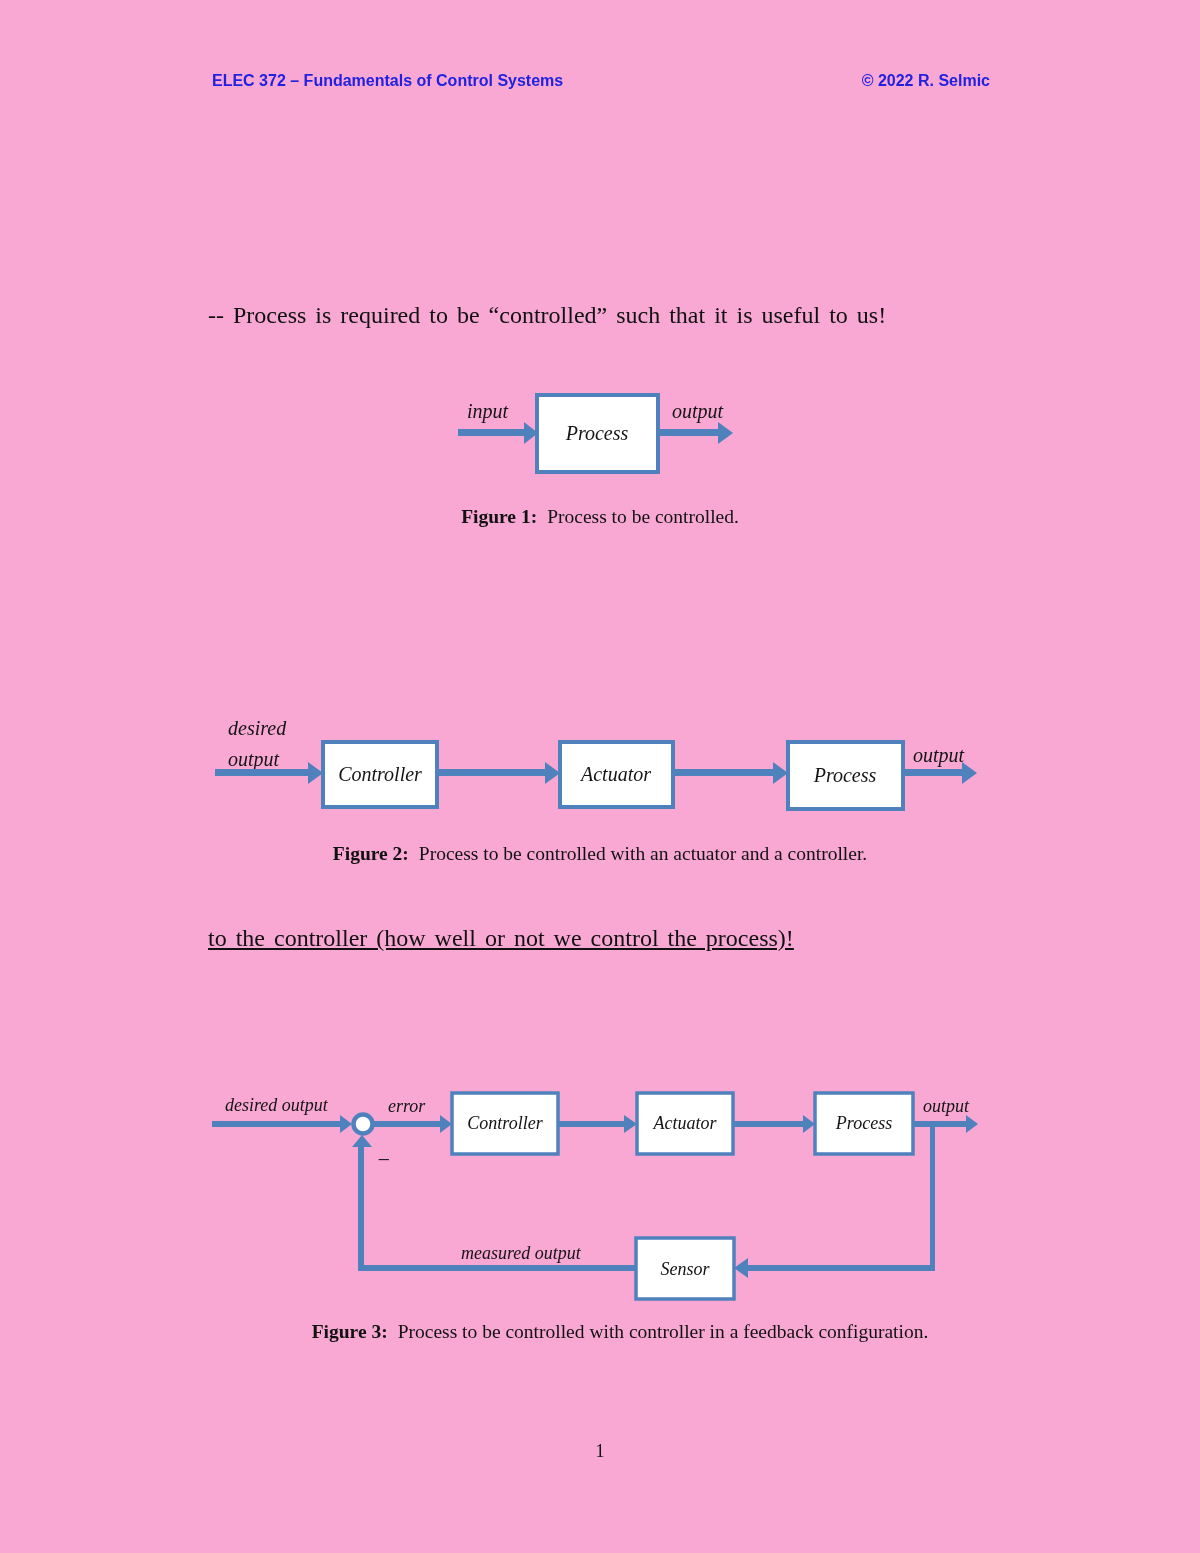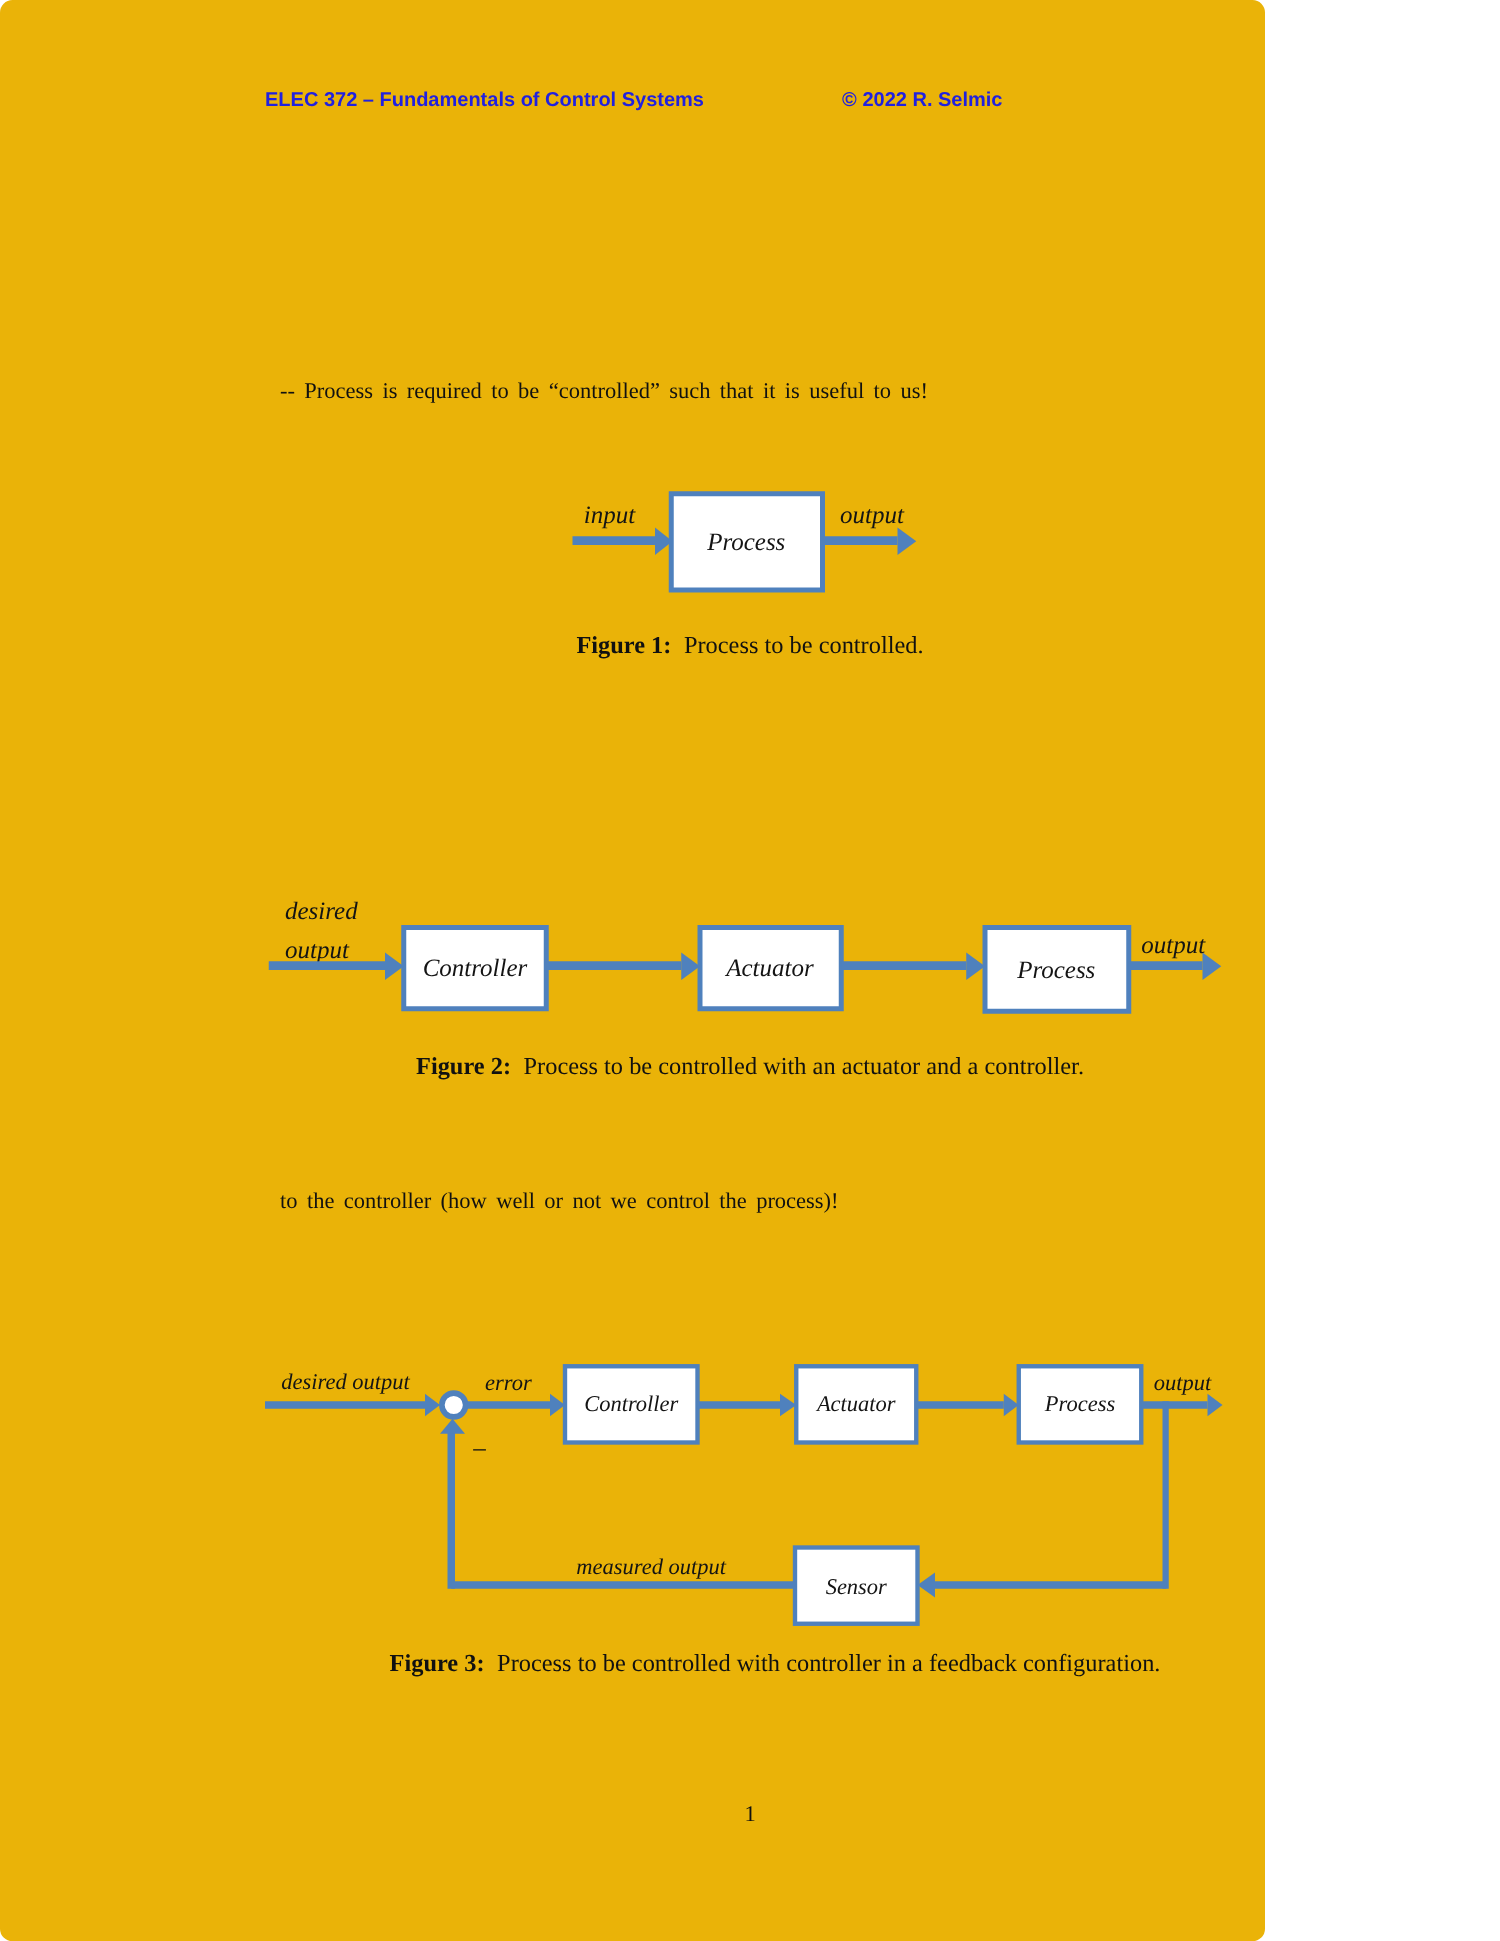--- a/index.html
+++ b/index.html
@@ -1,37 +1,36 @@
 <!DOCTYPE html>
 <html><head>
 <meta charset="utf-8">
 <style>
   html,body{margin:0;padding:0;background:#ffffff;}
   .page{
     position:relative;
-    width:1012px;height:1553px;
-    background:#eab308;
+    width:1200px;height:1553px;
+    background:#f9a8d4;
     font-family:"Liberation Serif", serif;
     color:#1a1a1a;
     overflow:hidden;
-    border-radius:10px;
   }
   .hdr{
     position:absolute;top:72px;left:212px;right:210px;
     display:flex;justify-content:space-between;
     font-family:"Liberation Sans", sans-serif;
     font-size:16px;font-weight:600;color:#2121df;
   }
   .title{
     position:absolute;top:162px;left:0;width:1200px;
     text-align:center;font-size:37px;color:#000;
   }
   .para{
-    position:absolute;left:224px;width:786px;
-    font-size:18px;color:#111;word-spacing:3px;
+    position:absolute;left:208px;width:786px;
+    font-size:24px;color:#111;word-spacing:3px;
   }
   .p3line{white-space:nowrap;}
   .caption{
     position:absolute;left:0;width:1200px;text-align:center;
     font-size:19.5px;color:#111;
   }
   .caption .cap-label{font-weight:bold;}
   .caption .cap-text{margin-left:10px;}
   .figsvg{position:absolute;}
   .dlabel{
@@ -90,21 +89,21 @@
     <rect x="693" y="64" width="59" height="7" fill="#4f81bd"></rect>
     <polygon points="752,57 752,79 767,68" fill="#4f81bd"></polygon>
     <text class="dlabel" x="703" y="57" font-size="20">output</text>
   </svg>
 
   <div class="caption" style="top:843px;font-family:Liberation Serif, serif;">
     <span class="cap-label">Figure 2:</span><span class="cap-text">Process to be controlled with an actuator and a controller.</span>
   </div>
 
   <div class="para" style="top:920px;">
-    <div class="p3line" style="margin-top:30px;">to the controller (how well or not we control the process)!</div>
+    <div class="p3line" style="margin-top:5px;text-decoration:underline;">to the controller (how well or not we control the process)!</div>
   </div>
 
   <svg class="figsvg" style="left:210px;top:1085px;" width="790" height="230" viewBox="0 0 790 230">
     <text class="dlabel" x="15" y="26" font-size="18">desired output</text>
     <rect x="2" y="36" width="128" height="6" fill="#4f81bd"></rect>
     <polygon points="130,30 130,48 142,39" fill="#4f81bd"></polygon>
     <circle cx="153" cy="39" r="9.5" fill="#ffffff" stroke="#4f81bd" stroke-width="4.5"></circle>
     <text class="dlabel" x="178" y="27" font-size="18">error</text>
     <rect x="164" y="36" width="66" height="6" fill="#4f81bd"></rect>
     <polygon points="230,30 230,48 242,39" fill="#4f81bd"></polygon>

